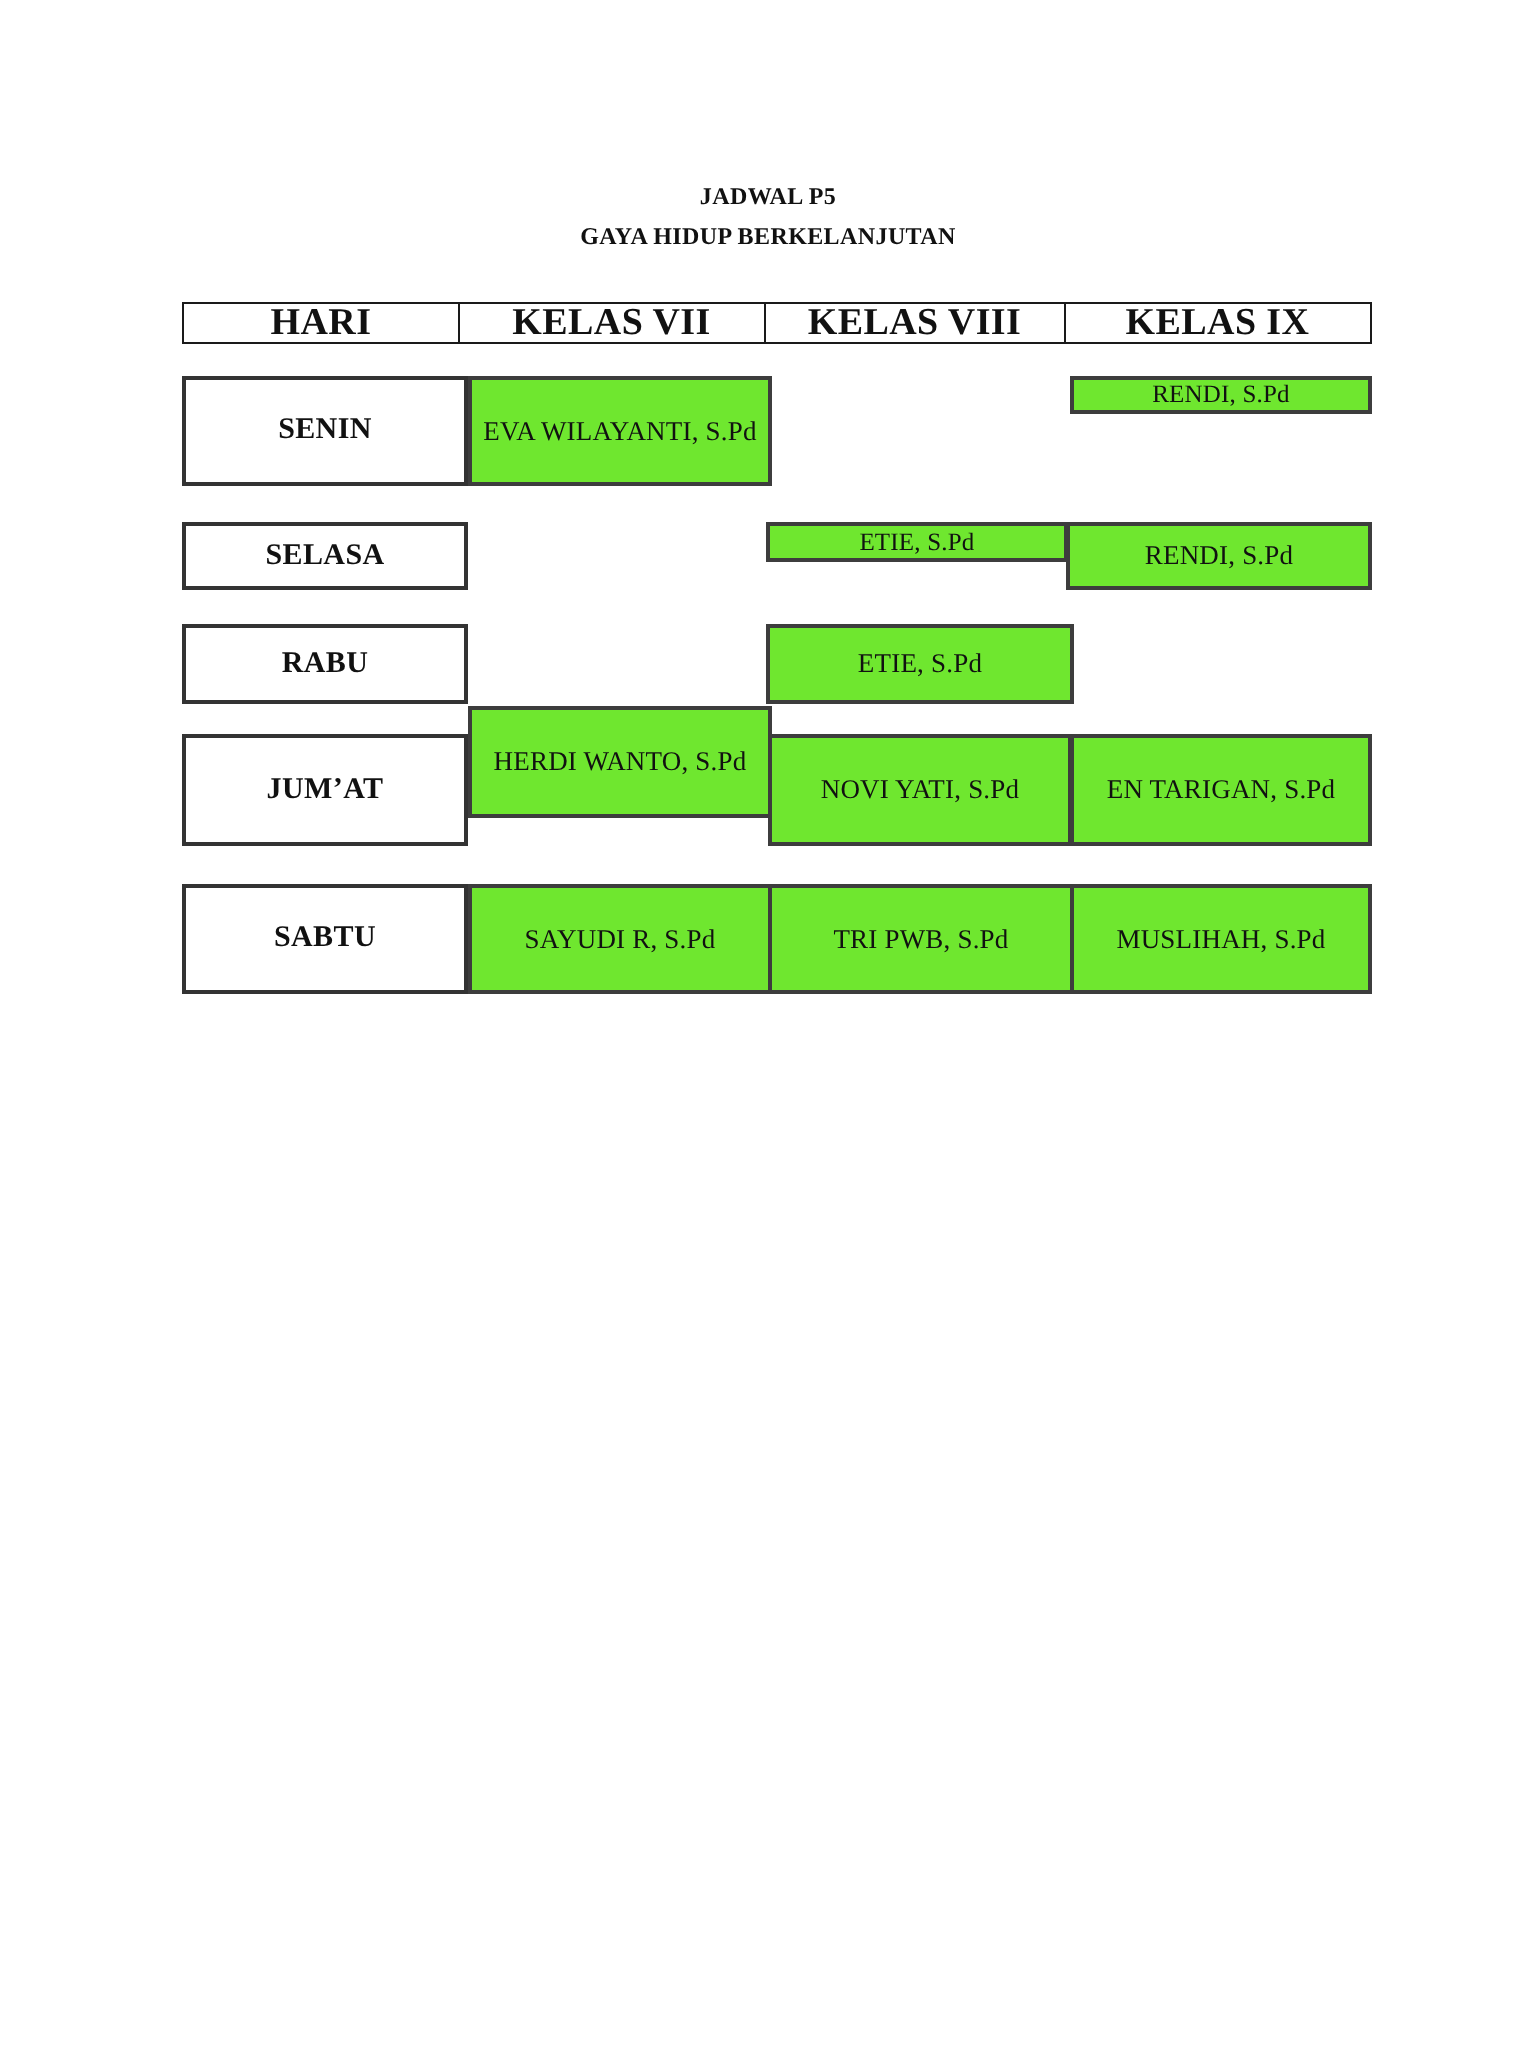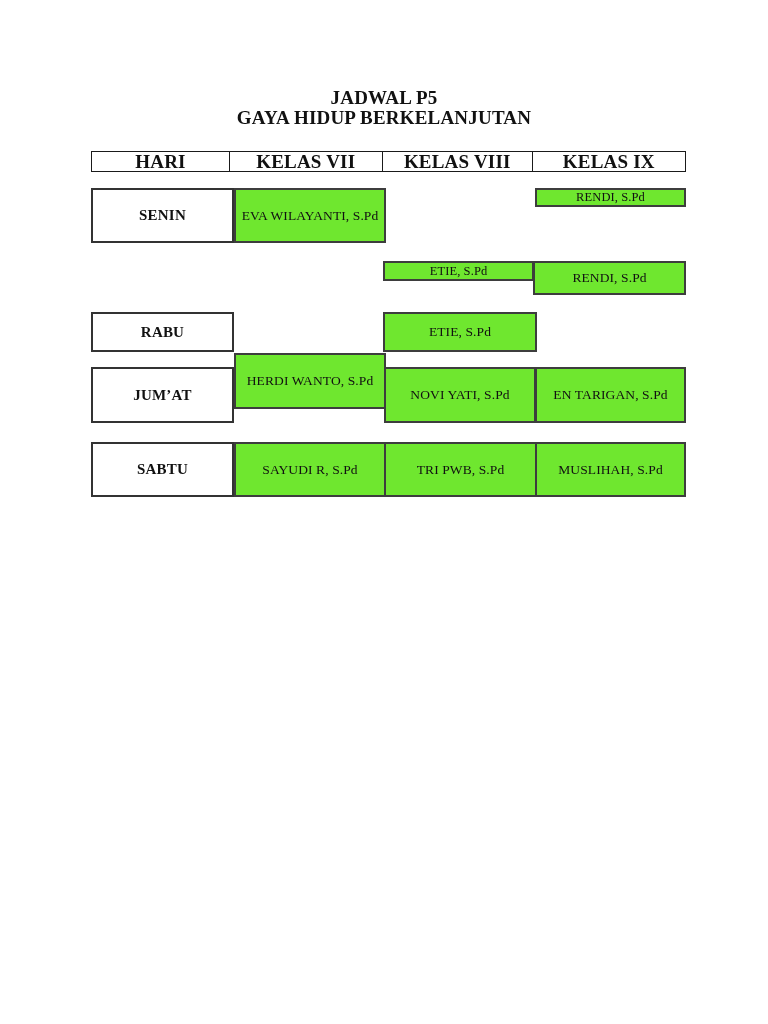--- a/index.html
+++ b/index.html
@@ -9,21 +9,21 @@
     background:#ffffff;
     font-family:"Liberation Serif","DejaVu Serif",serif;
     color:var(--text,#111);
     overflow:hidden;
   }
   .title-block{
     position:absolute;
     left:0;top:88px;width:768px;
     text-align:center;
     font-weight:bold;
-    font-size:19px;
+    font-size:12px;
     line-height:20px;
     letter-spacing:.2px;
   }
   
   .hdr-row{
     position:absolute;
     left:91px;top:151px;
     width:595px;height:21px;
     display:flex;
   }
@@ -77,20 +77,21 @@
     <div class="hdr-cell w-hari">HARI</div>
     <div class="hdr-cell w-vii">KELAS VII</div>
     <div class="hdr-cell w-viii">KELAS VIII</div>
     <div class="hdr-cell w-ix">KELAS IX</div>
   </div>
 
   <div class="box day-box" style="left:91px;top:188px;width:143px;height:55px;text-align:center;">SENIN</div>
   <div class="box green-box" style="left:234px;top:188px;width:152px;height:55px;text-align:center;">EVA WILAYANTI, S.Pd</div>
   <div class="box green-box thin" style="left:535px;top:188px;width:151px;height:19px;">RENDI, S.Pd</div>
 
+  <div class="box day-box" style="left:91px;top:261px;width:143px;height:34px;">SELASA</div>
   <div class="box green-box thin" style="left:383px;top:261px;width:151px;height:20px;">ETIE, S.Pd</div>
   <div class="box green-box" style="left:533px;top:261px;width:153px;height:34px;">RENDI, S.Pd</div>
 
   <div class="box day-box" style="left:91px;top:312px;width:143px;height:40px;">RABU</div>
   <div class="box green-box" style="left:383px;top:312px;width:154px;height:40px;">ETIE, S.Pd</div>
 
   <div class="box day-box" style="left:91px;top:367px;width:143px;height:56px;">JUM’AT</div>
   <div class="box green-box" style="left:234px;top:353px;width:152px;height:56px;">HERDI WANTO, S.Pd</div>
   <div class="box green-box" style="left:384px;top:367px;width:152px;height:56px;">NOVI YATI, S.Pd</div>
   <div class="box green-box" style="left:535px;top:367px;width:151px;height:56px;">EN TARIGAN, S.Pd</div>

